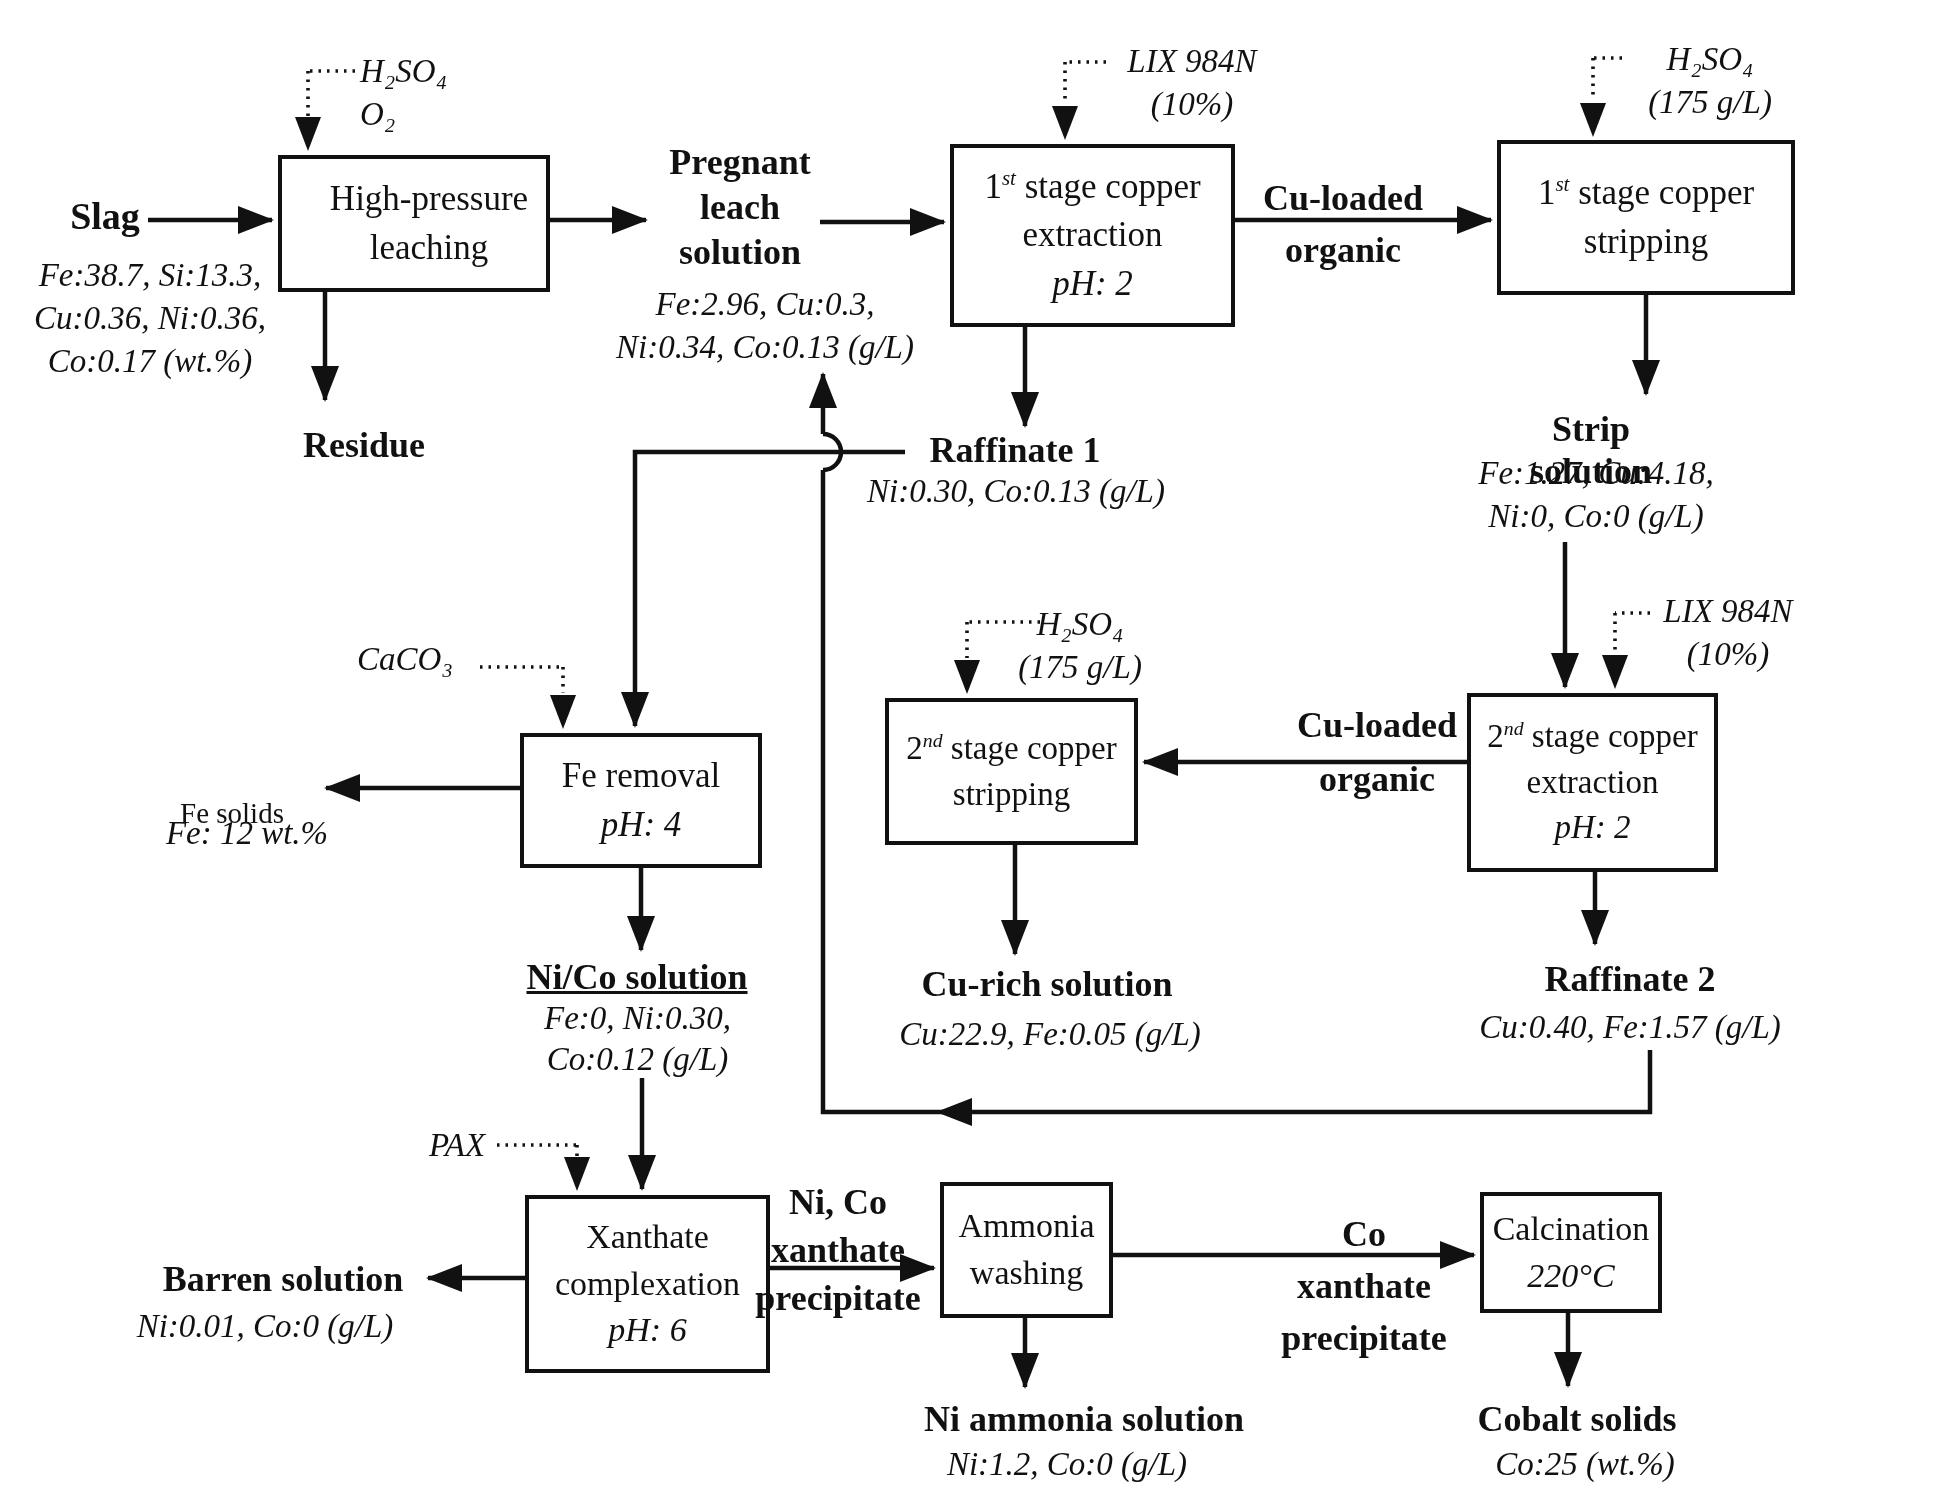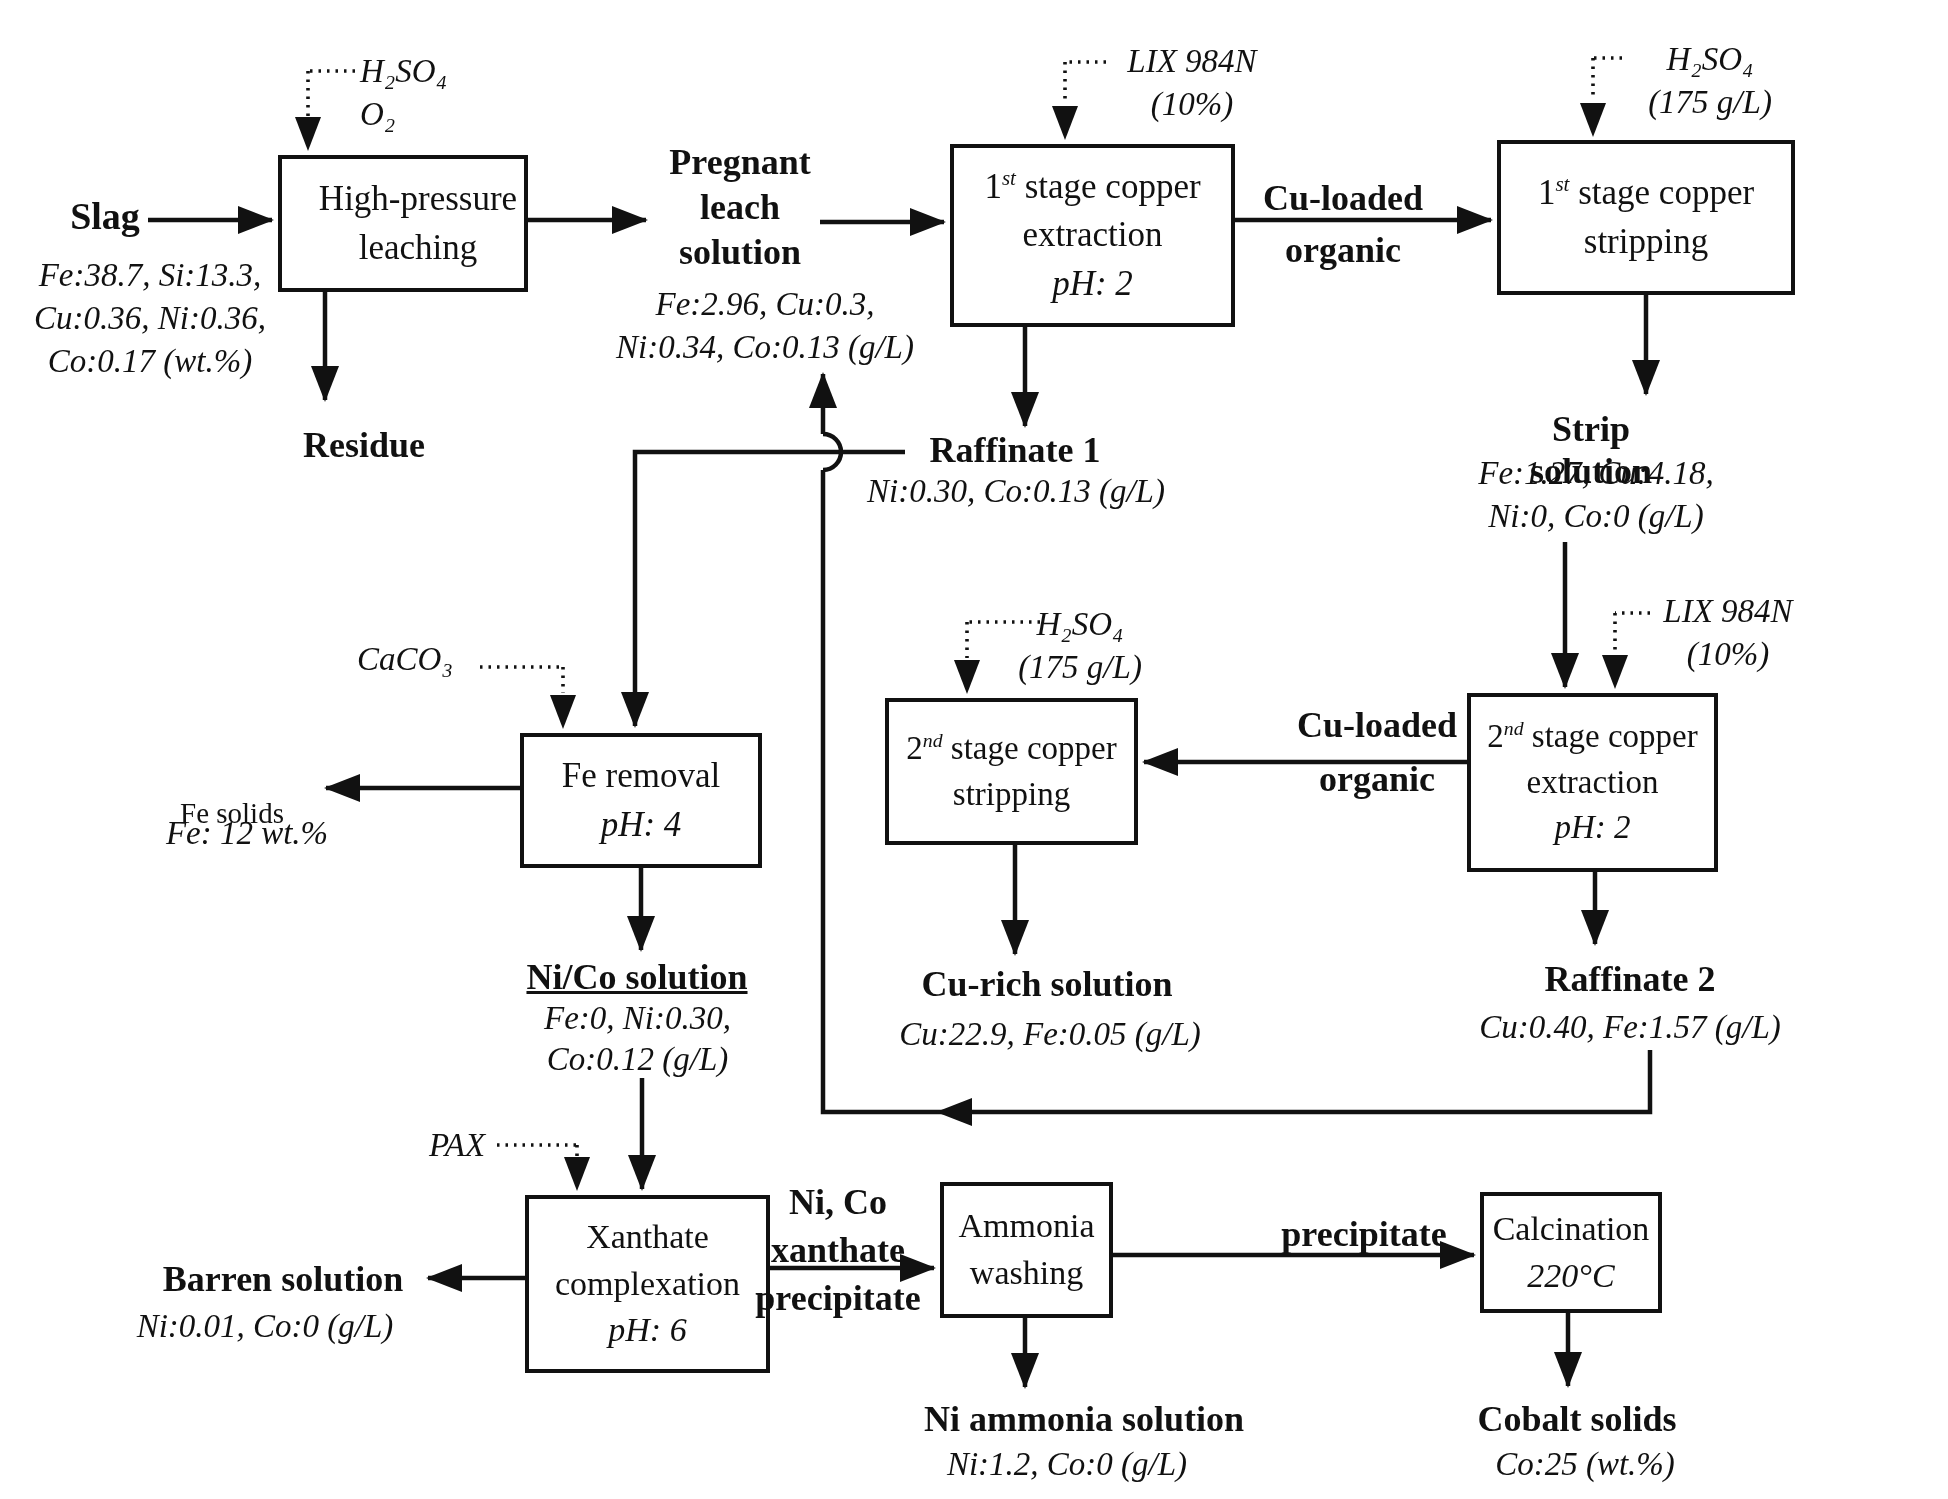--- a/index.html
+++ b/index.html
@@ -70,21 +70,21 @@
       <polygon points="308,151 295,117 321,117"></polygon>
       <polygon points="1065,140 1052,106 1078,106"></polygon>
       <polygon points="1593,137 1580,103 1606,103"></polygon>
       <polygon points="563,729 550,695 576,695"></polygon>
       <polygon points="967,694 954,660 980,660"></polygon>
       <polygon points="1615,689 1602,655 1628,655"></polygon>
       <polygon points="577,1191 564,1157 590,1157"></polygon>
     </g>
   </svg>
 
-  <div class="box" style="left:278px;top:155px;width:250px;height:137px;padding-left:30px;">
+  <div class="box" style="left:278px;top:155px;width:272px;height:137px;padding-left:30px;">
     <div>High-pressure</div>
     <div>leaching</div>
   </div>
 
   <div class="box" style="left:950px;top:144px;width:285px;height:183px;">
     <div><span>1</span><sup>st</sup><span> stage copper</span></div>
     <div>extraction</div>
     <div class="i">pH: 2</div>
   </div>
 
@@ -186,20 +186,21 @@
   <div class="lbl b f36" style="left:748px;top:1178px;width:180px;line-height:48px;">
     <div>Ni, Co</div>
     <div>xanthate</div>
     <div>precipitate</div>
   </div>
 
   <div class="lbl b" style="left:909px;top:1398px;width:350px;font-size:36px;">Ni ammonia solution</div>
   <div class="lbl i f33" style="left:917px;top:1443px;width:300px;">Ni:1.2, Co:0 (g/L)</div>
 
   <div class="lbl b f36" style="left:1274px;top:1208px;width:180px;line-height:52px;">
+    <div>Co xanthate</div>
     <div>precipitate</div>
   </div>
 
   <div class="lbl b" style="left:1427px;top:1398px;width:300px;font-size:36px;">Cobalt solids</div>
   <div class="lbl i f33" style="left:1460px;top:1443px;width:250px;">Co:25 (wt.%)</div>
 
   <div class="lbl i f33" style="left:360px;top:50px;width:160px;text-align:left;">
     <div>H₂SO₄</div>
     <div>O₂</div>
   </div>

